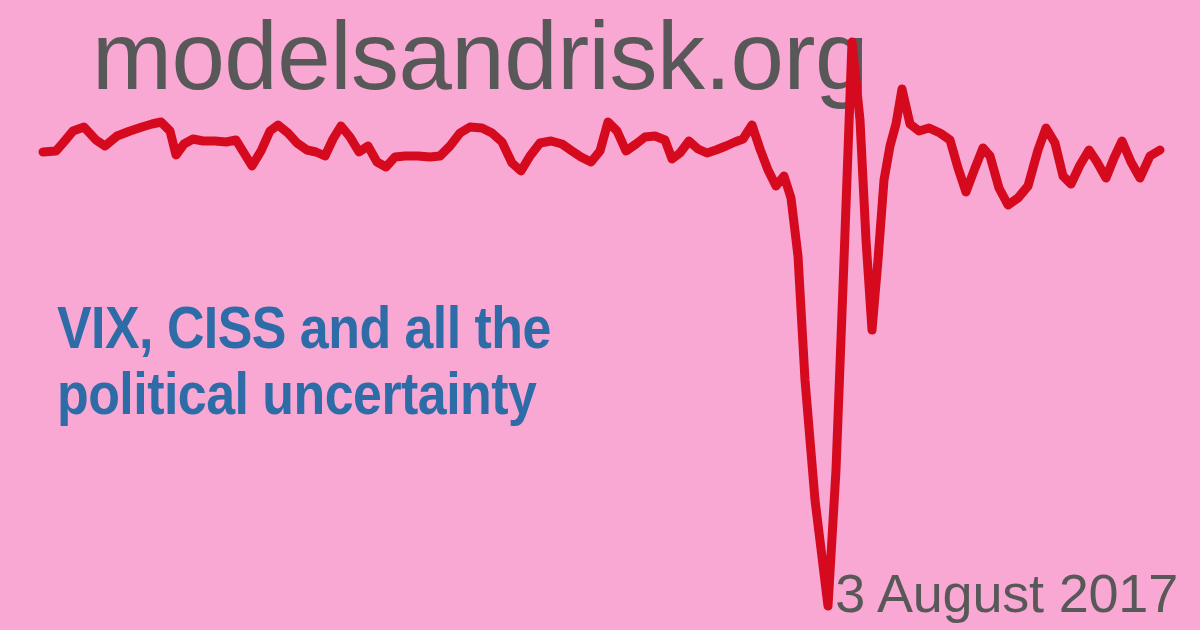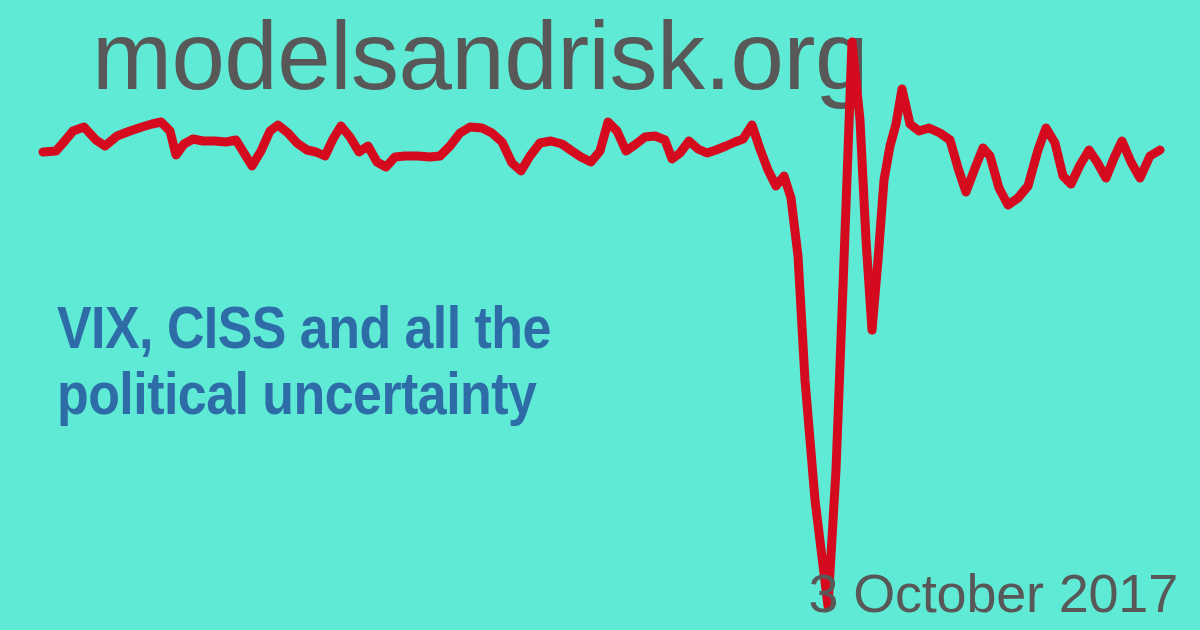--- a/index.html
+++ b/index.html
@@ -61,30 +61,30 @@
     font-family: "Liberation Sans", sans-serif;
     font-size: 54px;
     font-weight: 400;
     letter-spacing: -0.2px;
     white-space: nowrap;
   }
 </style>
 </head>
 <body>
 
-<div id="card" style="background: #5eead4;">
+<div id="card" style="background: #f9a8d4;">
 
   <div id="site-title" style="color: rgb(88, 88, 88);">modelsandrisk.org</div>
 
   <div id="spark-wrap">
     <svg width="1200" height="630" viewBox="0 0 1200 630">
       <polyline id="spark-path" fill="none" stroke="#D60A1E" stroke-width="9" stroke-linejoin="round" stroke-linecap="round" points="43,152 56,151 63,143 73,131 84,127 96,140 105,146 117,136 130,131 142,127 152,124 161,122 170,131 176,155 184,144 193,139 203,141 215,141 226,142 236,140 244,153 252,166 261,151 270,131 278,125 288,133 297,143 307,150 316,152 325,156 333,139 341,126 350,137 359,152 368,146 377,162 386,167 395,157 405,156 418,156 430,157 440,156 450,146 460,133 470,127 482,128 492,133 502,142 512,163 521,171 530,156 540,143 551,141 562,144 572,151 581,157 591,162 600,151 608,122 617,131 626,151 636,144 645,137 655,136 665,140 672,159 680,153 689,141 698,149 707,153 716,150 726,146 735,142 743,139 752,125 760,149 768,170 776,186 784,176 791,198 798,256 805,380 815,500 828,606 836,470 844,260 852,42 860,120 866,240 872,330 878,260 884,180 890,146 896,124 902,89 910,124 919,131 929,128 940,133 950,140 958,168 966,192 975,168 983,148 990,156 999,188 1008,205 1018,198 1028,186 1038,150 1046,128 1055,143 1063,176 1071,184 1080,165 1089,150 1097,162 1106,178 1114,158 1122,141 1131,162 1140,178 1150,156 1160,150"></polyline>
     </svg>
   </div>
 
   <div id="headline" style="color: rgb(46, 108, 168);">
     <span class="hl-line">VIX, CISS and all the</span>
     <span class="hl-line">political uncertainty</span>
   </div>
 
-  <div id="date" style="color: rgb(88, 88, 88);">3 October 2017</div>
+  <div id="date" style="color: rgb(88, 88, 88);">3 August 2017</div>
 
 </div>
 
 </body></html>

